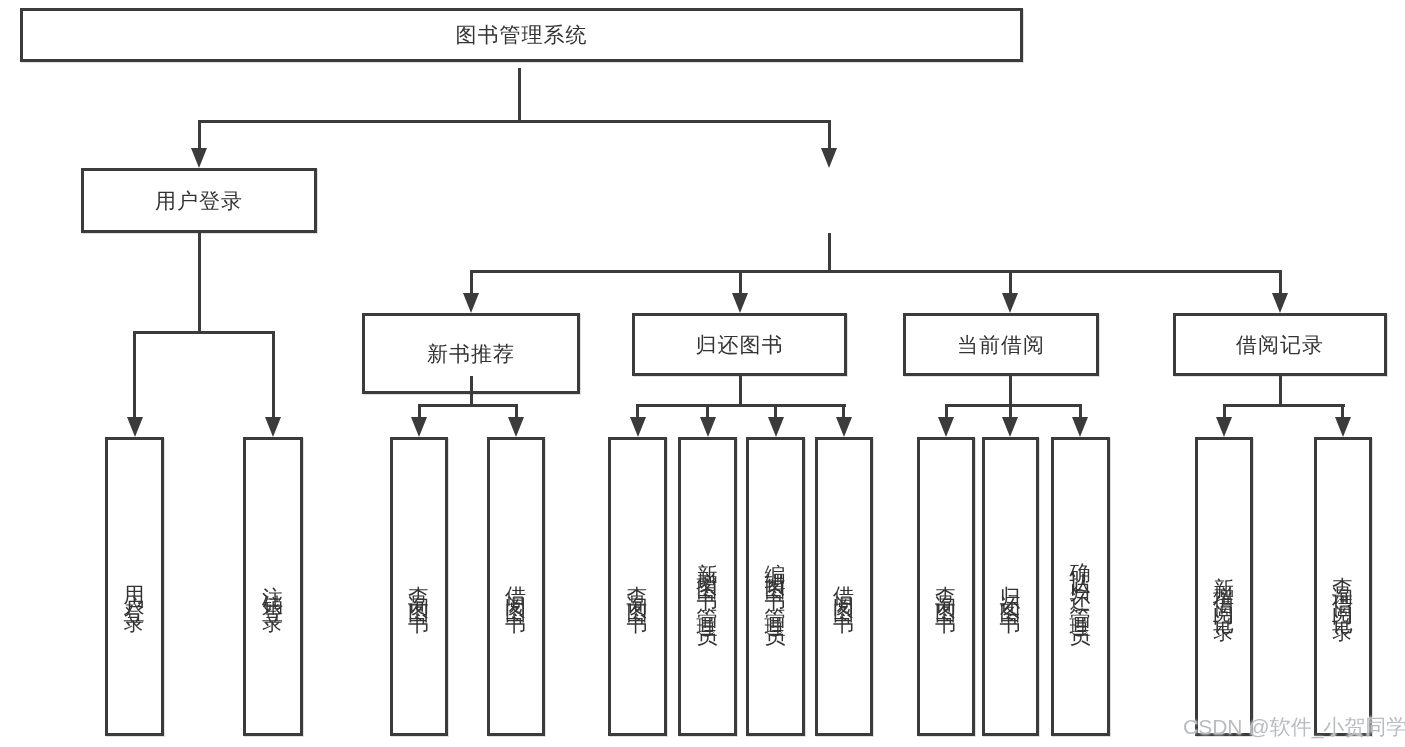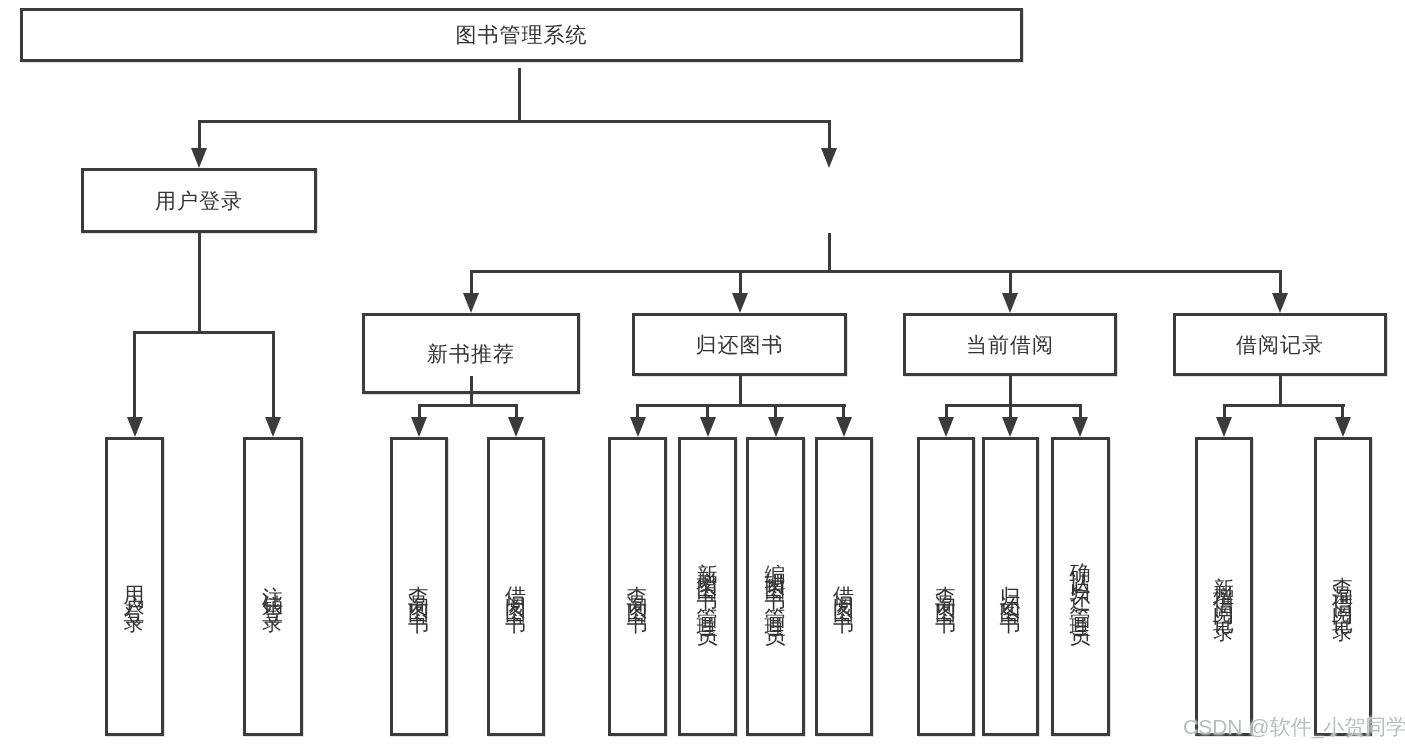--- a/index.html
+++ b/index.html
@@ -92,21 +92,21 @@
   <div class="arrow" style="left:1002px;top:293px;"></div>
   <div class="vline" style="left:1279px;top:270px;width:3px;height:25px;"></div>
   <div class="arrow" style="left:1272px;top:293px;"></div>
 
   <div class="box" style="left:362px;top:313px;width:218px;height:81px;">
     <span>新书推荐</span>
   </div>
   <div class="box" style="left:632px;top:313px;width:215px;height:63px;">
     <span>归还图书</span>
   </div>
-  <div class="box" style="left:903px;top:313px;width:214px;height:63px;">
+  <div class="box" style="left:903px;top:313px;width:196px;height:63px;">
     <span>当前借阅</span>
   </div>
   <div class="box" style="left:1173px;top:313px;width:214px;height:63px;">
     <span>借阅记录</span>
   </div>
 
   <div class="vline" style="left:470px;top:376px;width:3px;height:31px;"></div>
   <div class="hline" style="left:418px;top:404px;width:100px;height:3px;"></div>
   <div class="vline" style="left:418px;top:404px;width:3px;height:15px;"></div>
   <div class="arrow" style="left:411px;top:417px;"></div>

